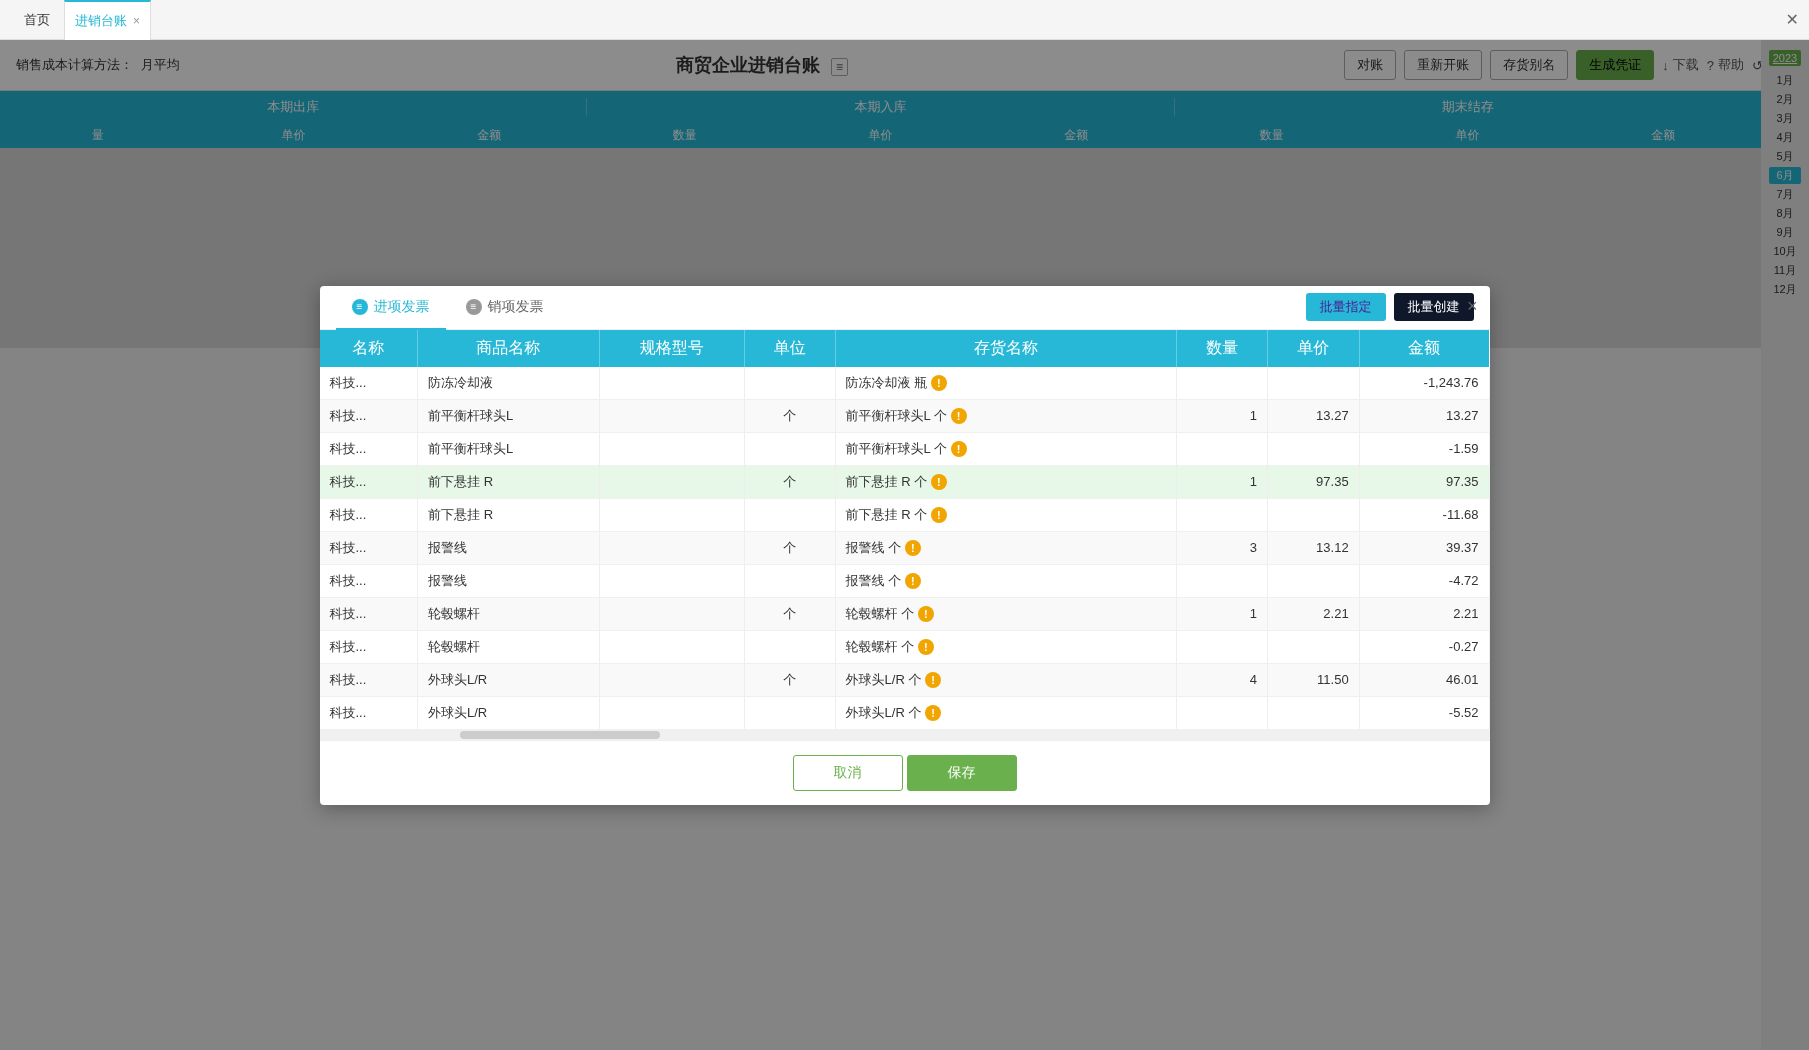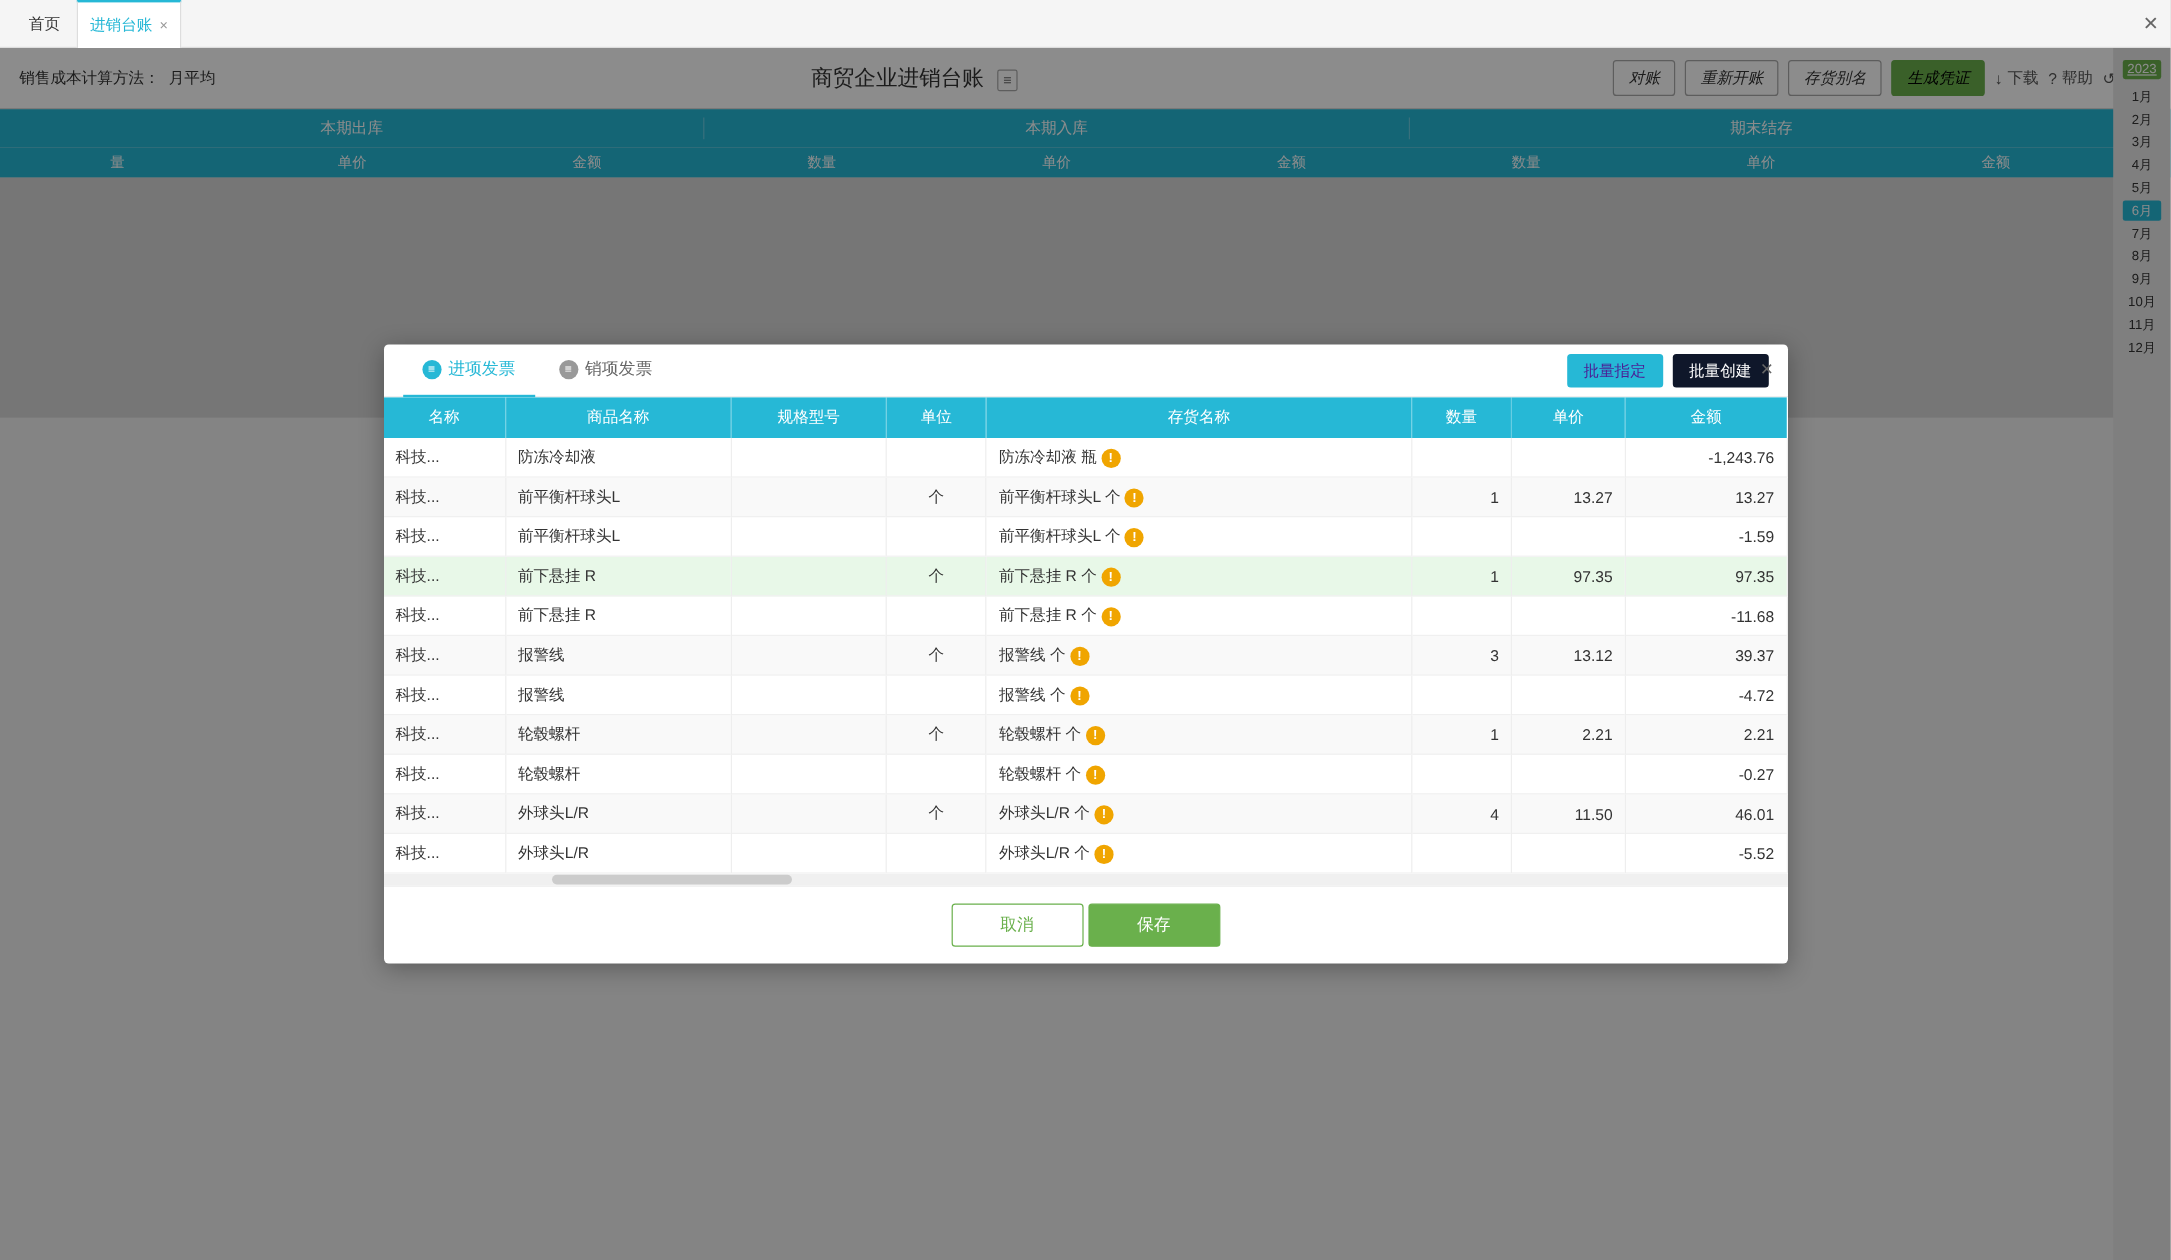--- a/index.html
+++ b/index.html
@@ -63,41 +63,40 @@
       gap: 10px;
     }
     .toolbar .sales-method {
       font-size: 13px;
       color: #333;
     }
     .toolbar-title {
       flex: 1;
       text-align: center;
       font-size: 18px;
-      font-weight: normal;
+      font-weight: bold;
       color: #333;
     }
     .toolbar-title span.doc-icon {
       display: inline-block;
       border: 1px solid #aaa;
       border-radius: 2px;
       padding: 1px 4px;
       font-size: 12px;
       color: #666;
       margin-left: 6px;
     }
     .toolbar-btn {
       border: 1px solid #aaa;
       background: #fff;
       border-radius: 3px;
       padding: 5px 12px;
       cursor: pointer;
       font-size: 13px;
       color: #333;
-      font-style: italic;
     }
     .toolbar-btn.primary {
       background: #6ab04c;
       color: #000000;
       border-color: #6ab04c;
     }
     .toolbar-actions {
       display: flex;
       align-items: center;
       gap: 8px;
@@ -213,21 +212,21 @@
     table {
       width: 100%;
       border-collapse: collapse;
     }
     table thead th {
       background: #26b8d6;
       color: #fff;
       padding: 8px 10px;
       text-align: center;
       font-weight: normal;
-      font-size: 13px;
+      font-size: 16px;
       border-right: 1px solid rgba(255,255,255,0.3);
     }
     table tbody tr {
       border-bottom: 1px solid #f0f0f0;
     }
     table tbody tr:nth-child(even) {
       background: #f9f9f9;
     }
     table tbody tr.highlighted {
       background: #e8f8e8;

